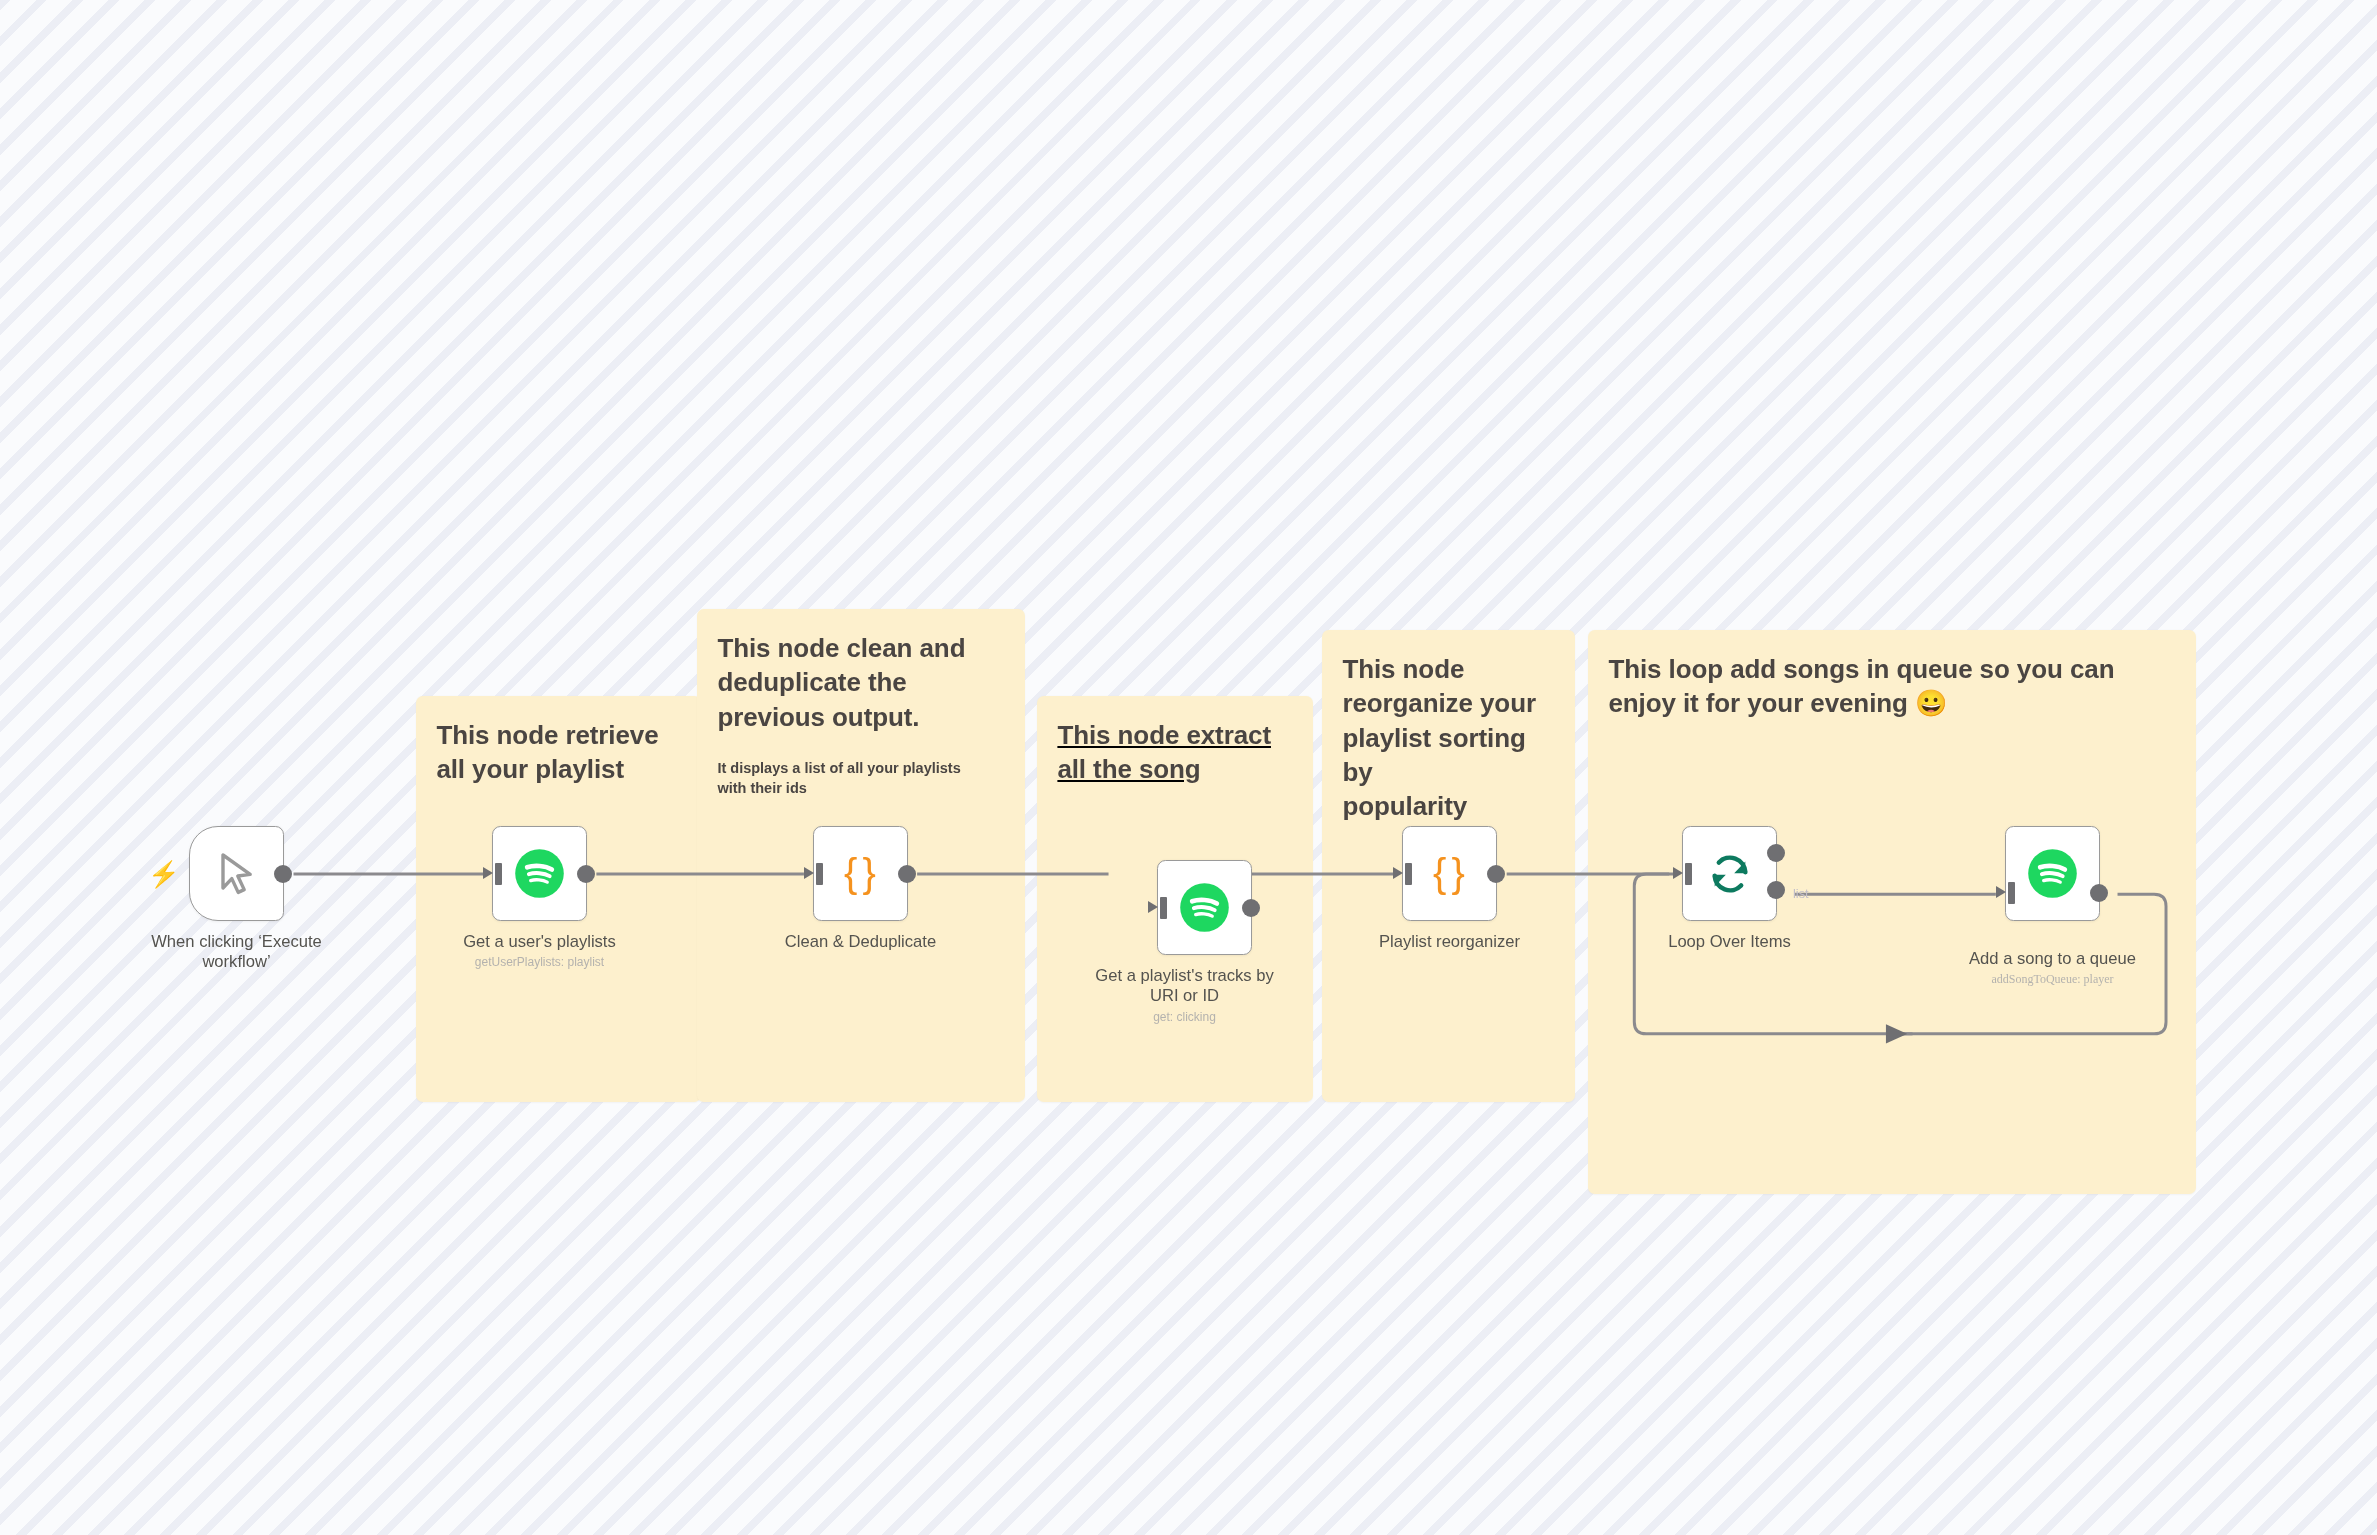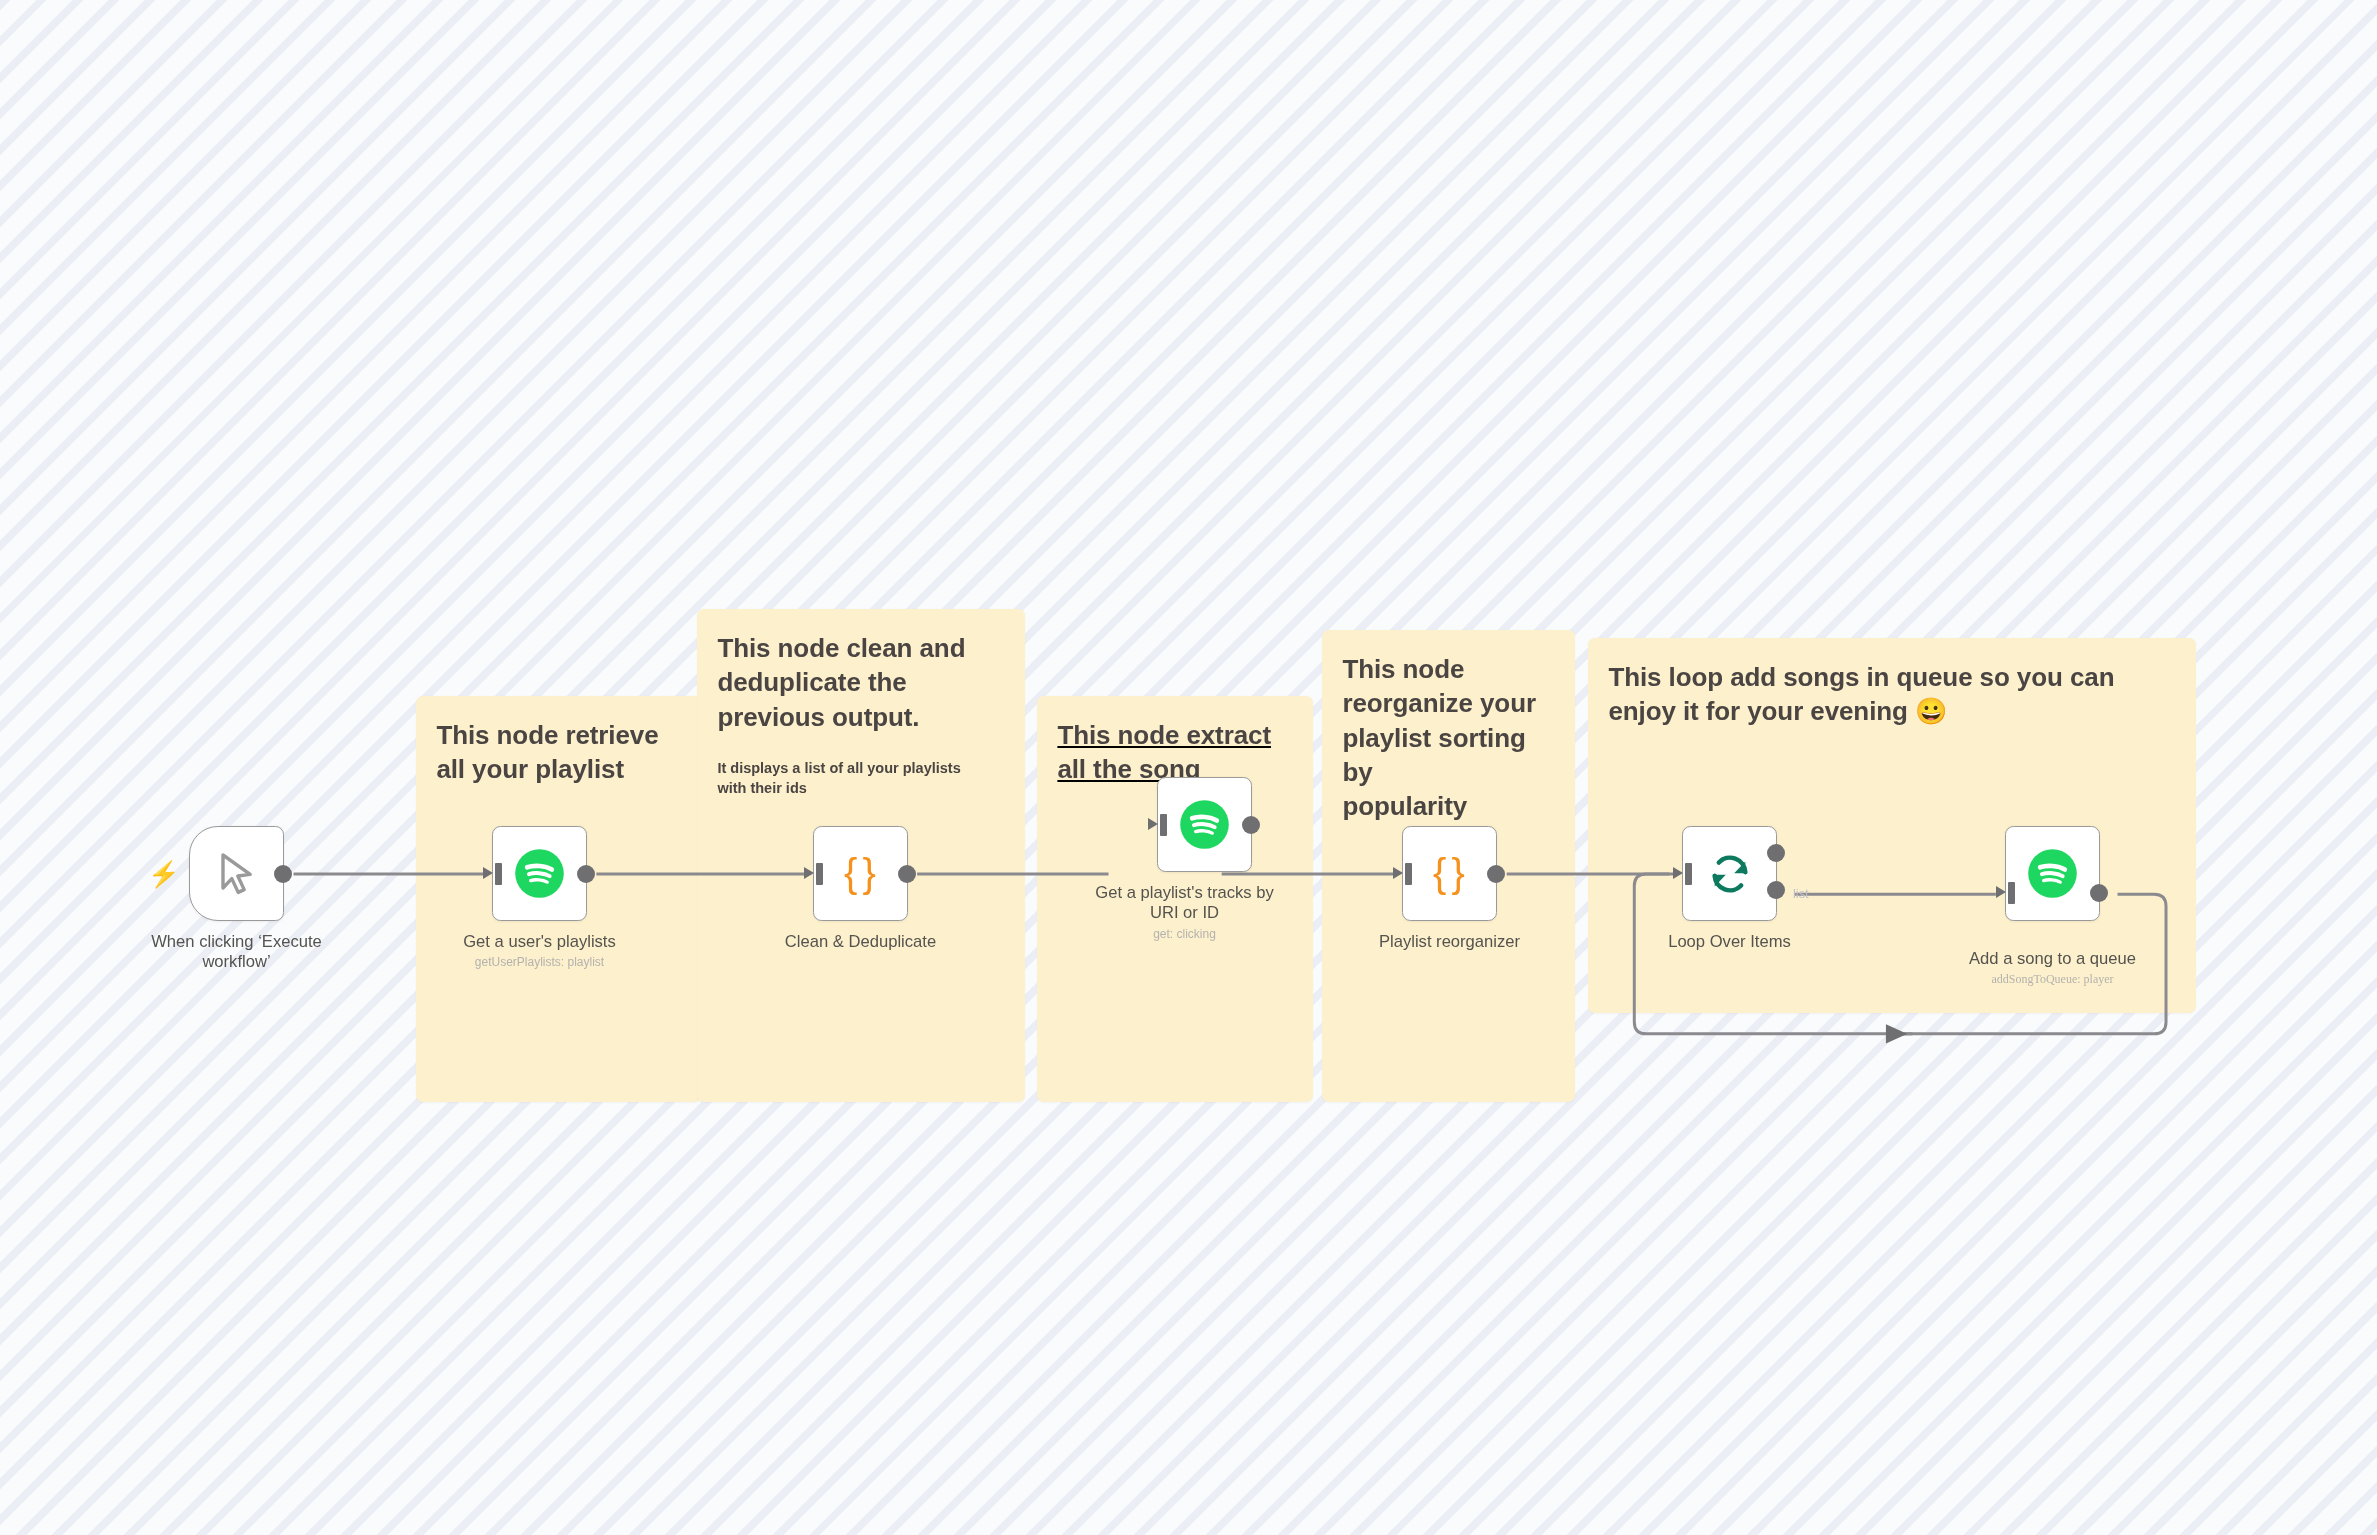--- a/index.html
+++ b/index.html
@@ -187,21 +187,21 @@
 all the song</div>
   </div>
 
   <div class="sticky" style="left:1322px; top:630px; width:253px; height:472px;">
     <div class="sticky-title">This node
 reorganize your
 playlist sorting by
 popularity</div>
   </div>
 
-  <div class="sticky" style="left:1588px; top:630px; width:608px; height:375px;margin-top:8px;">
+  <div class="sticky" style="left:1588px; top:630px; width:608px; height:564px;">
     <div class="sticky-title">This loop add songs in queue so you can
 enjoy it for your evening 😀</div>
   </div>
 
   <svg id="edges" viewBox="0 0 2794 1805">
     <defs>
       <marker id="arrow-right" viewBox="0 0 10 10" refX="9" refY="5" markerWidth="7" markerHeight="7" orient="auto">
         <path d="M0,1 L9,5 L0,9 z" fill="#6f6f72"></path>
       </marker>
       <marker id="arrow-left-mid" viewBox="0 0 10 10" refX="5" refY="5" markerWidth="8" markerHeight="8" orient="auto">
@@ -263,21 +263,21 @@
       <span class="in-port">
         <span class="tri"></span>
           <span class="bar"></span>
       </span>
       <span class="code-icon">{ }</span>
       <span class="out-dot"></span>
     </div>
     <div class="node-caption">Clean &amp; Deduplicate</div>
   </div>
 
-  <div class="node" style="left:1117px; top:777px;padding-left:40px;">
+  <div class="node" style="left:1117px; top:860px;padding-left:40px;">
     <div class="node-box">
       <span class="in-port">
         <span class="tri"></span>
           <span class="bar"></span>
       </span>
       <svg class="spotify-icon" viewBox="0 0 24 24">
         <circle cx="12" cy="12" r="11" fill="#1ed760"></circle>
         <path d="M6.4 9.2 C9.6 8.1 14.6 8.4 17.6 10.2" fill="none" stroke="#fff" stroke-width="2.1" stroke-linecap="round"></path>
         <path d="M7.2 12.3 C9.9 11.4 14.1 11.7 16.6 13.2" fill="none" stroke="#fff" stroke-width="1.8" stroke-linecap="round"></path>
         <path d="M8.0 15.2 C10.1 14.5 13.5 14.8 15.5 15.9" fill="none" stroke="#fff" stroke-width="1.5" stroke-linecap="round"></path>

